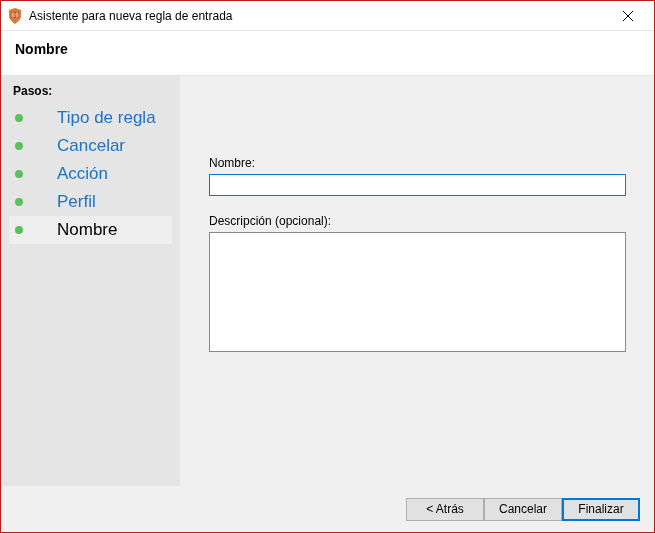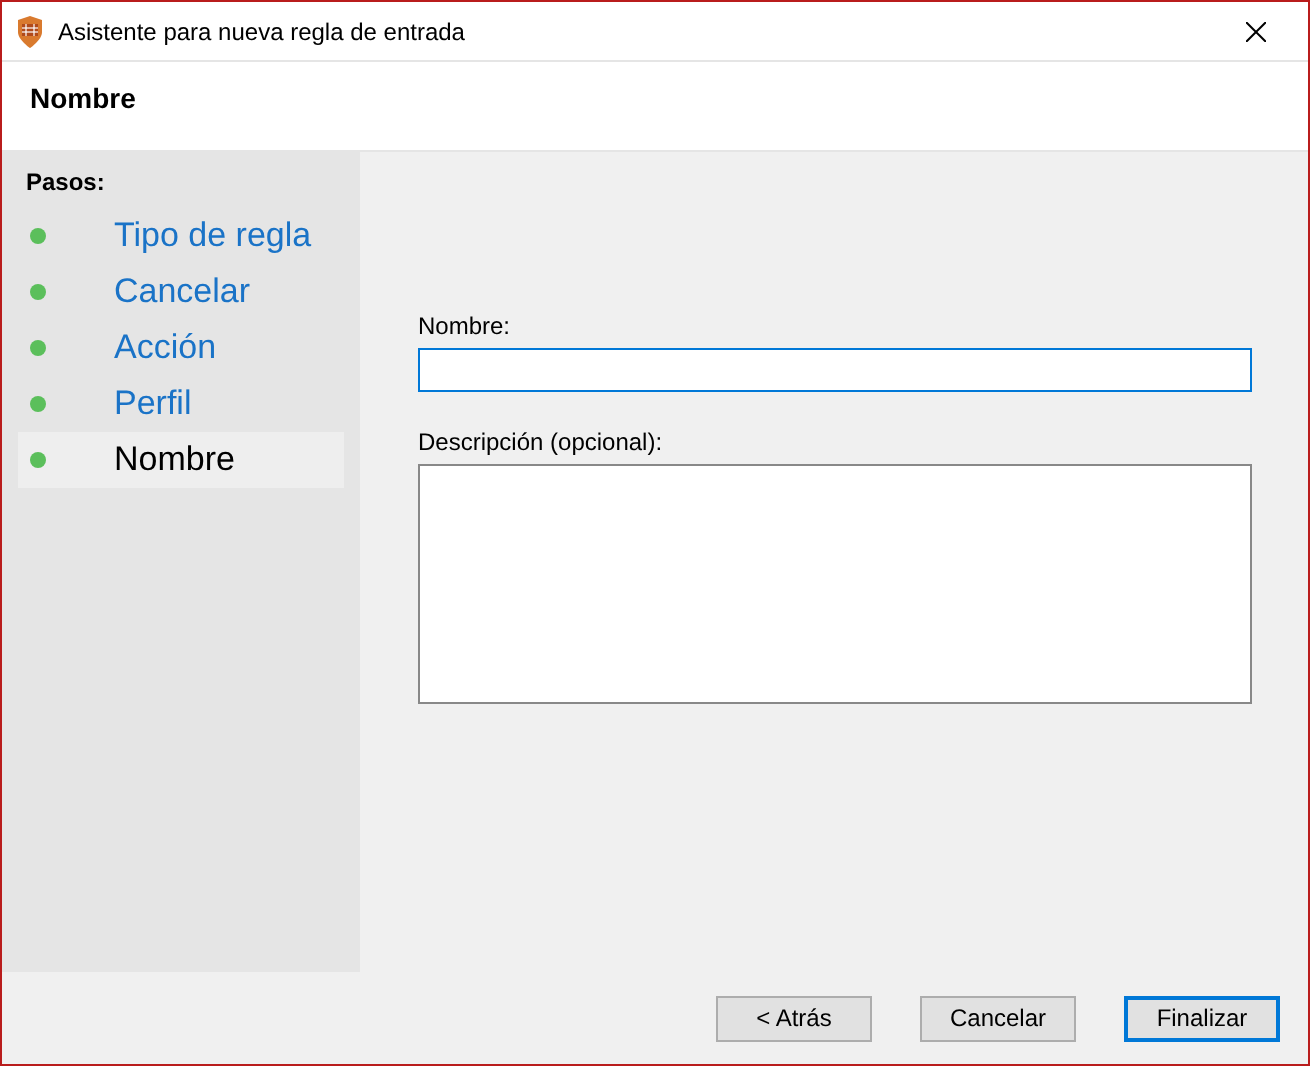--- a/index.html
+++ b/index.html
@@ -132,21 +132,21 @@
   }
   .gap { height: 18px; }
 
   .footer {
     height: 46px;
     background: #f0f0f0;
     display: flex;
     align-items: center;
     justify-content: flex-end;
     padding: 0 14px;
-    gap: 24px;
+    gap: 0;
   }
   .btn {
     min-width: 78px;
     height: 23px;
     background: #e1e1e1;
     border: 1px solid #adadad;
     font-size: 12px;
     font-family: inherit;
     padding: 0 10px;
     cursor: pointer;

